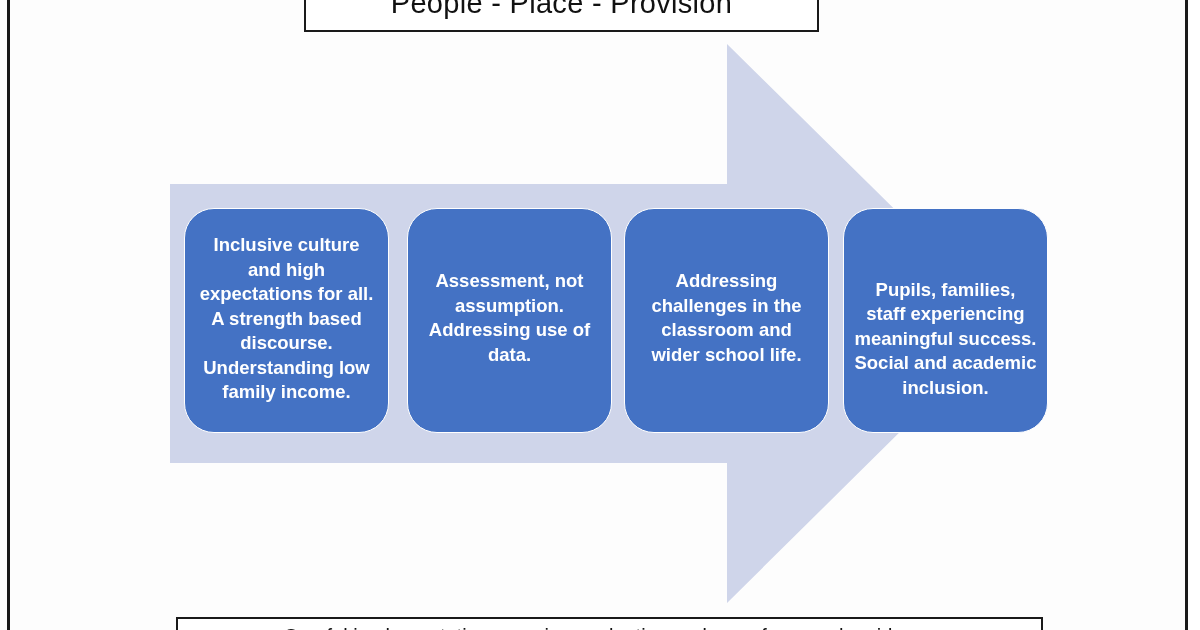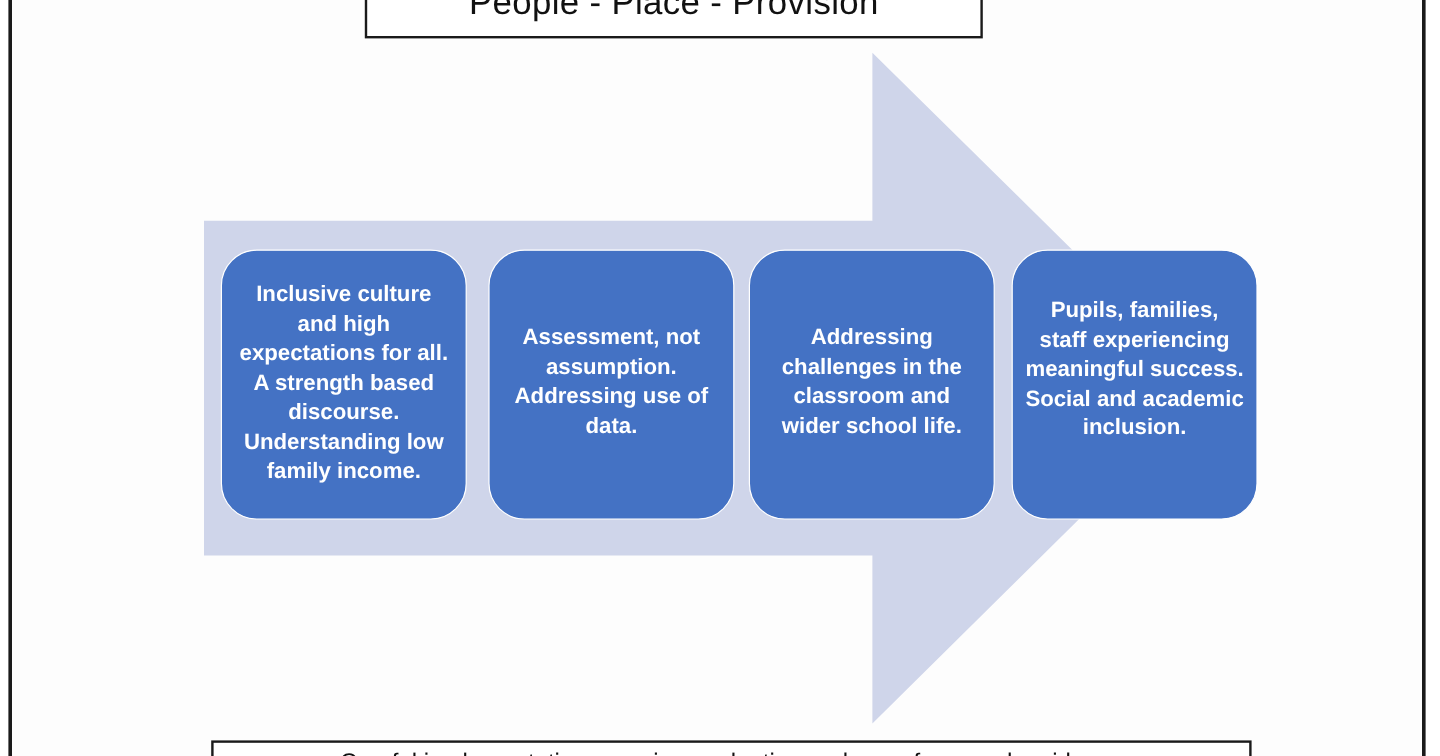--- a/index.html
+++ b/index.html
@@ -57,19 +57,19 @@
 
 <div class="box" style="left:184px;">
   <span>Inclusive culture and high expectations for all. A strength based discourse. Understanding low family income.</span>
 </div>
 <div class="box" style="left:407px; padding-top:60px;">
   <span>Assessment, not assumption. Addressing use of data.</span>
 </div>
 <div class="box" style="left:624px; padding-top:60px;">
   <span>Addressing challenges in the classroom and wider school life.</span>
 </div>
-<div class="box" style="left:843px; padding-top:37px;">
+<div class="box" style="left:843px; padding-top:37px;align-items:center;">
   <span>Pupils, families, staff experiencing meaningful success. Social and academic inclusion.</span>
 </div>
 
 <div class="bottom-box">
   <span>Careful implementation, ongoing evaluation and use of research evidence</span>
 </div>
 
 </body></html>

